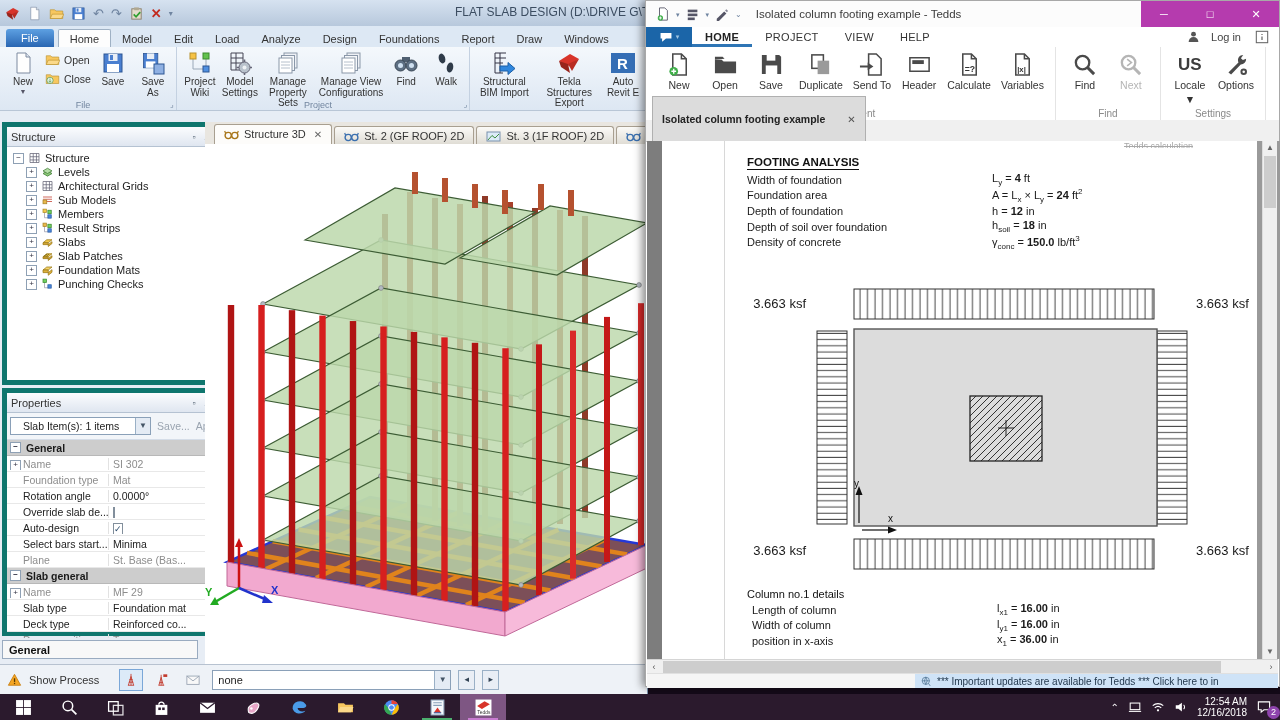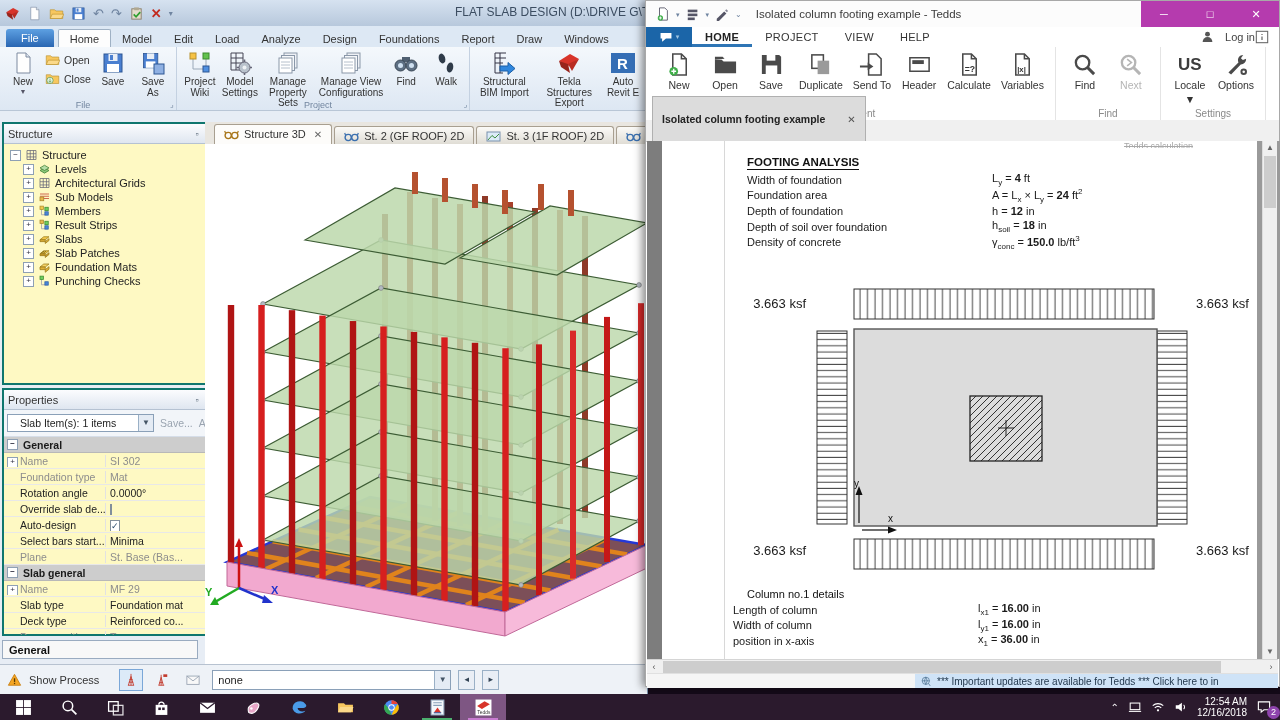--- a/index.html
+++ b/index.html
@@ -24,21 +24,21 @@
   .rg-launch{position:absolute;right:2px;bottom:1px;font-size:8px;color:#72869f}
   .rbtn{max-width:72px;min-width:34px;display:flex;flex-direction:column;align-items:center;padding:2px 3px;color:#333;cursor:default}
   .rbtn .icon{width:24px;height:24px}
   .rbtn .lbl{font-size:10px;text-align:center;line-height:10.5px;margin-top:2px;white-space:normal}
   .rbtn .darr{font-size:7px;color:#556}
   .smallcol{display:flex;flex-direction:column;gap:4px;padding:3px 2px}
   .sbtn{display:flex;align-items:center;gap:4px;font-size:10.5px;color:#333}
   .sbtn .icon{width:15px;height:15px}
 
   
-  .panel{position:absolute;left:2px;width:236px;background:#fef9c3;border:2px solid #0f766e;box-sizing:border-box}
+  .panel{position:absolute;left:2px;width:236px;background:#ffffff;border:5px solid #0f766e;box-sizing:border-box}
   .panel-h{height:19px;background:linear-gradient(#fbfcfe,#dfe6f0);border-bottom:1px solid #b5c2d2;display:flex;align-items:center;padding:0 4px;font-size:11px;color:#333}
   .panel-h .sp{flex:1}
   .ph-btn{width:14px;text-align:center;font-size:9px;color:#51606f}
   #tree{padding:4px 2px;overflow:hidden}
   .trow{display:flex;align-items:center;height:14px;font-size:11px;color:#222;gap:4px;padding-left:4px}
   .trow.child{padding-left:17px}
   .texp{width:9px;height:9px;border:1px solid #8ea0b4;background:#fff;font-size:8px;line-height:7px;text-align:center;color:#334;flex:none}
   .ticon{width:13px;height:12px;flex:none}
   #prop-toolbar{height:22px;display:flex;align-items:center;padding:2px 3px;gap:6px;background:#f2f5f9;border-bottom:1px solid #d5dde8}
   .pselect{border:1px solid #8aa0b8;background:#fff;height:16px;font-size:10.5px;display:flex;align-items:center;padding-left:12px;width:148px;color:#222}
@@ -78,41 +78,41 @@
   #rw-title{position:absolute;left:0;top:0;right:0;height:26px;background:#fcfcfc;display:flex;align-items:center;padding-left:10px;gap:6px}
   #rw-title .icon{width:14px;height:14px}
   #rw-title-text{font-size:11.5px;color:#3c3c3c;margin-left:8px;white-space:nowrap}
   #rw-controls{position:absolute;right:0;top:0;width:138px;height:26px;background:#b53bae;display:flex}
   .wc{flex:1;color:#fff;font-size:11px;display:flex;align-items:center;justify-content:center}
   #rw-menubar{position:absolute;left:0;top:26px;right:0;height:20px;display:flex;align-items:center;font-size:11px;color:#333}
   #rw-appbtn{width:46px;height:20px;background:#1b65a8;display:flex;align-items:center;justify-content:center;gap:3px}
   #rw-appbtn .icon{width:14px;height:12px}
   .rw-menu-item{padding:0 13px;height:20px;line-height:20px;letter-spacing:.3px}
   .rw-menu-item.active{box-shadow:inset 0 -3px 0 #2e75b5;font-weight:bold;color:#222}
-  #rw-login{margin-left:auto;display:flex;align-items:center;gap:11px;color:#444}
+  #rw-login{margin-left:auto;display:flex;align-items:center;gap:11px;padding-right:14px;color:#444}
   #rw-login .icon{width:13px;height:14px}
   #rw-info{width:14px;height:14px;margin-right:10px}
   #rw-ribbon{position:absolute;left:0;top:46px;right:0;height:73px;background:#fff;border-bottom:1px solid #d5d5d5;display:flex;padding-left:4px}
   .tgroup{position:relative;display:flex;align-items:flex-start;padding:5px 6px 14px;border-right:1px solid #e4e4e4}
   .tg-label{position:absolute;bottom:1px;left:0;right:0;text-align:center;font-size:10px;color:#8a8a8a}
   .tbtn{min-width:36px;display:flex;flex-direction:column;align-items:center;gap:2px;padding:0 5px;font-size:10.5px;color:#333}
   .tbtn .icon{width:25px;height:25px}
   .tbtn.disabled{color:#b5b5b5}
   .tbtn .us{font-size:17px;font-weight:bold;color:#3c3c3c;line-height:25px}
   #rw-doctabbar{position:absolute;left:0;top:119px;right:0;height:21px;background:#f0f0f0;border-bottom:1px solid #c9c9c9;display:flex;align-items:flex-end;padding-left:6px}
   #rw-doctab{height:20px;background:#dcdcdc;border:1px solid #b0b0b0;border-bottom:none;display:flex;align-items:center;gap:22px;padding:12px 9px;font-size:10.5px;font-weight:bold;color:#222}
   #rw-doctab .vclose{font-size:10px;color:#555;font-weight:normal}
   #rw-docarea{position:absolute;left:1px;top:140px;width:633px;height:518px;background:#7d7d7d;overflow:hidden}
   #doc-page{position:absolute;left:15px;top:0;width:595px;height:518px;background:#fff}
   #doc-margin{position:absolute;left:62px;top:0;bottom:0;width:1px;background:#d8d8d8}
   #doc-clip{position:absolute;left:462px;top:0;height:7px;overflow:hidden;font-size:9px;color:#a8a8a8;text-decoration:line-through;white-space:nowrap}
   #doc-heading{position:absolute;left:85px;top:15px;font-size:11.5px;font-weight:bold;color:#111;border-bottom:1.2px solid #111;padding-bottom:1px}
   #analysis-rows{position:absolute;left:85px;top:31px;width:488px}
   #column-heading{position:absolute;left:85px;top:447px;font-size:11px;font-weight:normal;color:#111}
-  #column-rows{position:absolute;left:71px;top:461px;width:488px}
+  #column-rows{position:absolute;left:90px;top:461px;width:488px}
   .docrow{display:flex;height:15.6px;align-items:center;font-size:11px;color:#1a1a1a}
   .docrow .dl{width:245px}
   .docrow .dv b{font-weight:bold}
   .docrow sub{font-size:8px}
   .docrow sup{font-size:8px}
   .plabel{position:absolute;width:62px;font-size:13px;color:#1a1a1a}
   #footing-svg{position:absolute;left:150px;top:146px}
   #rw-vscroll{position:absolute;right:2px;top:140px;width:14px;height:518px;background:#f0f0f0;border-left:1px solid #ddd}
   .vs-arr{height:14px;text-align:center;font-size:8px;color:#666;line-height:14px}
   #vs-thumb{position:absolute;left:1px;right:1px;top:15px;height:52px;background:#cdcdcd}

